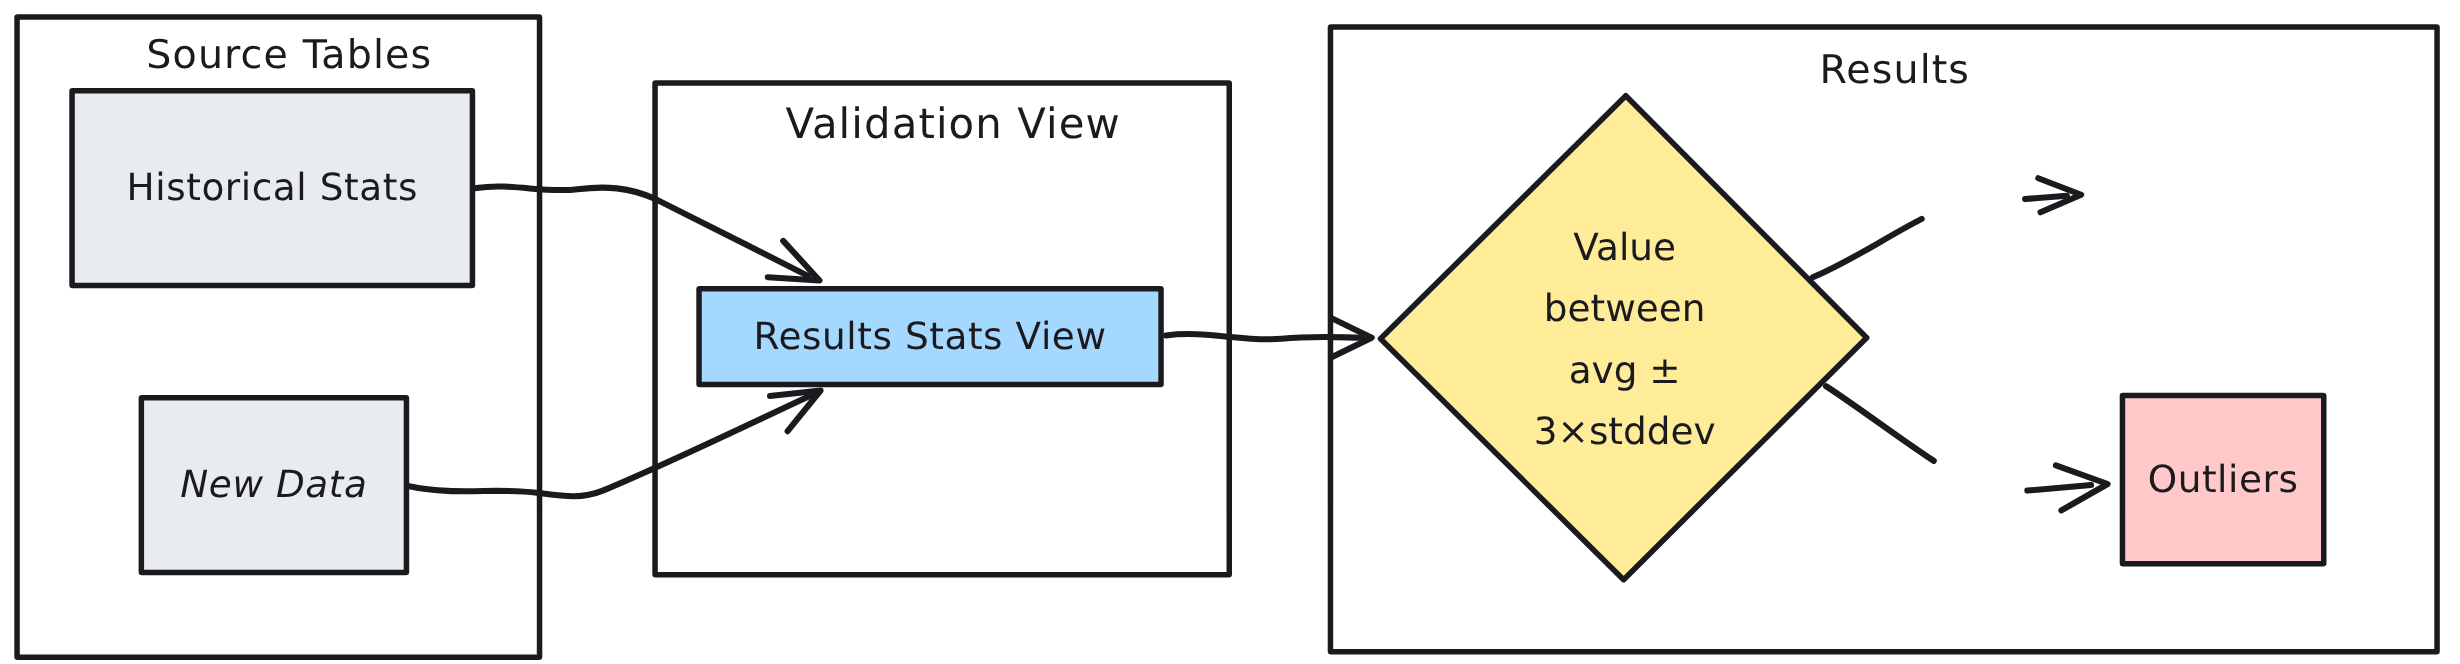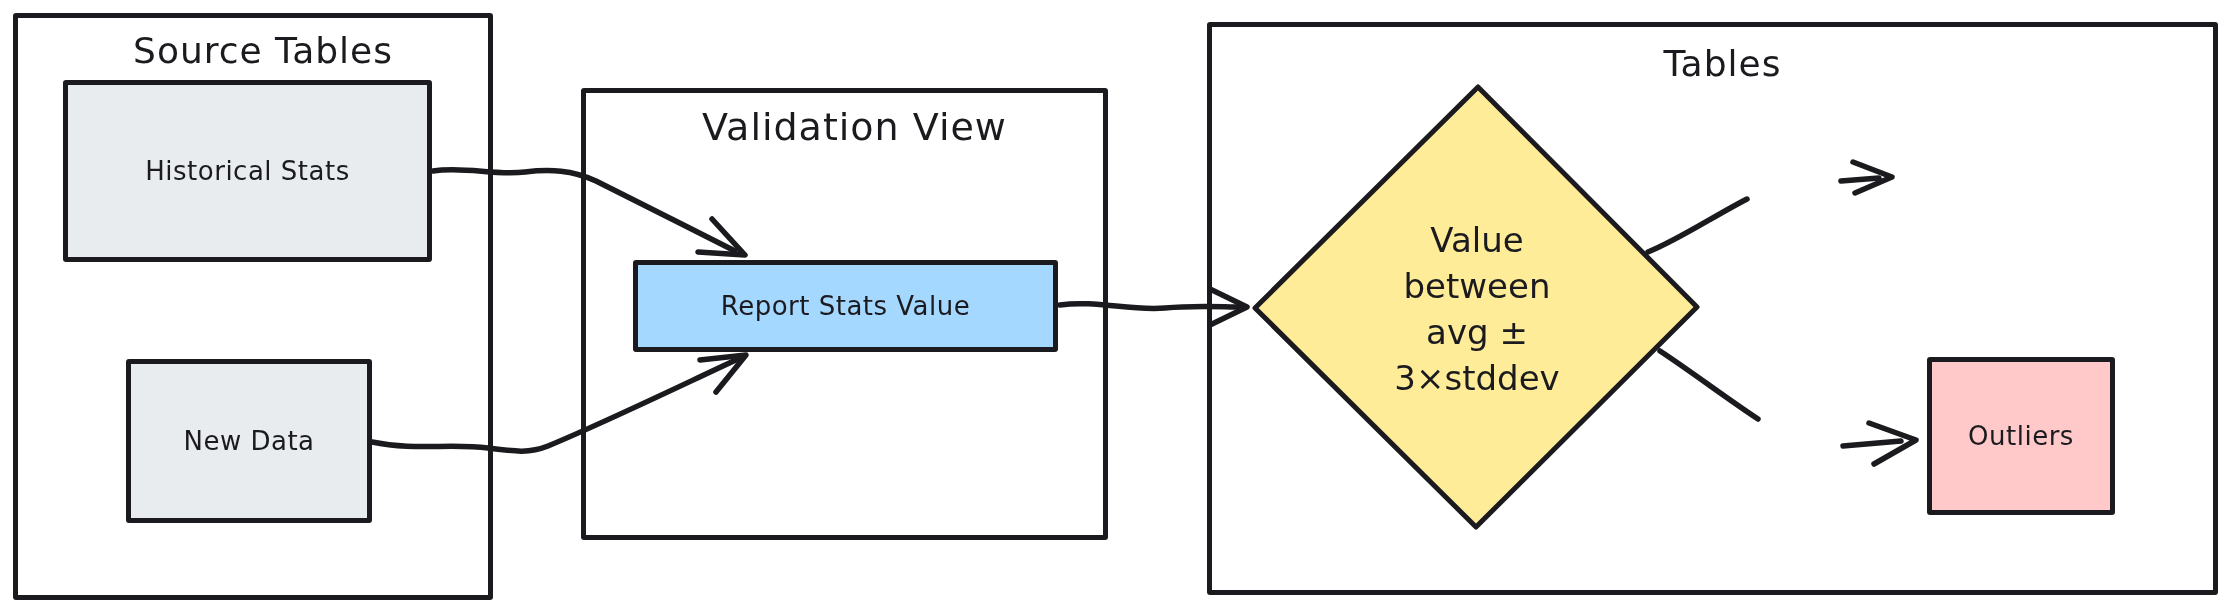--- a/index.html
+++ b/index.html
@@ -24,59 +24,59 @@
     left: 0; right: 0;
     text-align: center;
     font-size: 36px;
     font-weight: 500;
     letter-spacing: 1px;
     color: #1b1b1f;
     padding-left: 20px;
   }
   #g-source   { left: 13px;   top: 13px; width: 470px;  height: 577px; }
   #g-source .group-title { top: 12px; }
-  #g-validation { left: 581px; top: 73px; width: 517px; height: 442px; margin-top: 15px; }
+  #g-validation { left: 593px; top: 73px; width: 517px; height: 442px; }
   #g-validation .group-title { top: 12px; font-size: 38px; }
   #g-results  { left: 1207px; top: 22px; width: 1001px; height: 563px; }
   #g-results .group-title { top: 16px; }
 
   .wires {
     position: absolute;
     left: 0; top: 0;
     z-index: 2;
   }
   .node {
     position: absolute;
     box-sizing: border-box;
     border: 5px solid #1b1b1f;
     border-radius: 3px;
     display: flex;
     align-items: center;
     justify-content: center;
-    font-size: 26px;
+    font-size: 34px;
     letter-spacing: 0.5px;
     z-index: 3;
     text-align: center;
   }
   #n-historical { left: 63px;   top: 80px;  width: 369px; height: 182px; background: #e9ecef; }
-  #n-newdata    { left: 126px;  top: 359px; width: 246px; height: 164px; background: #e9ecef; }
+  #n-newdata    { left: 126px;  top: 359px; width: 246px; height: 164px; background: #e9ecef; font-style: italic; }
   #n-report     { left: 633px;  top: 260px; width: 425px; height: 92px;  background: #a5d8ff; }
   #n-valid      { left: 1902px; top: 93px;  width: 256px; height: 167px; background: #b2f2bb; }
   #n-outliers   { left: 1927px; top: 357px; width: 188px; height: 158px; background: #ffc9c9; }
 
   .diamond-label {
     position: absolute;
     left: 1327px; top: 206px;
     width: 300px; height: 206px;
     display: flex;
     align-items: center;
     justify-content: center;
     text-align: center;
     font-size: 34px;
-    line-height: 46px;
+    line-height: 56px;
     white-space: pre-line;
     z-index: 4;
   }
   .edge-label {
     position: absolute;
     width: 120px; height: 50px;
     display: flex;
     align-items: center;
     justify-content: center;
     font-size: 36px;
@@ -92,21 +92,21 @@
 
 <div class="canvas">
 
   <div class="group" id="g-source">
     <div class="group-title">Source Tables</div>
   </div>
   <div class="group" id="g-validation">
     <div class="group-title">Validation View</div>
   </div>
   <div class="group" id="g-results">
-    <div class="group-title">Tables</div>
+    <div class="group-title">Results</div>
   </div>
 
   <svg class="wires" width="2236" height="604" viewBox="0 0 2236 604">
     <g stroke="#1b1b1f" stroke-width="5.5" fill="none" stroke-linecap="round" stroke-linejoin="round">
 
       <polygon points="1255,308 1478,87 1697,307 1476,527" fill="#ffec99" stroke-width="5"></polygon>
 
       <path d="M 433 171 C 465 166 495 176 525 172 C 550 169 572 170 596 181 C 625 196 692 229 735 251"></path>
       <path d="M 712 219 L 745 255 L 698 252"></path>
 
@@ -126,21 +126,21 @@
     </g>
   </svg>
 
   <div class="node" id="n-historical">
     <span>Historical Stats</span>
   </div>
   <div class="node" id="n-newdata">
     <span>New Data</span>
   </div>
   <div class="node" id="n-report">
-    <span>Report Stats Value</span>
+    <span>Results Stats View</span>
   </div>
   <div class="node" id="n-outliers">
     <span>Outliers</span>
   </div>
 
   <div class="diamond-label">Value
 between
 avg ±
 3×stddev</div>
 

